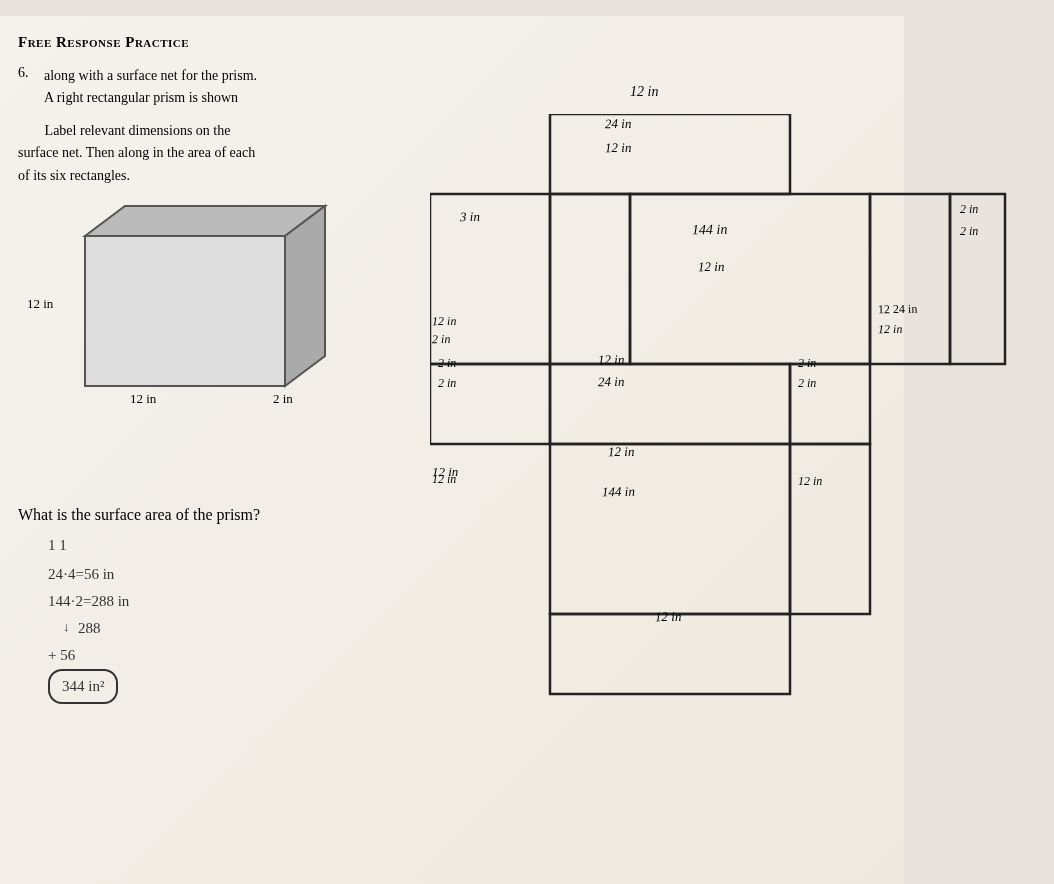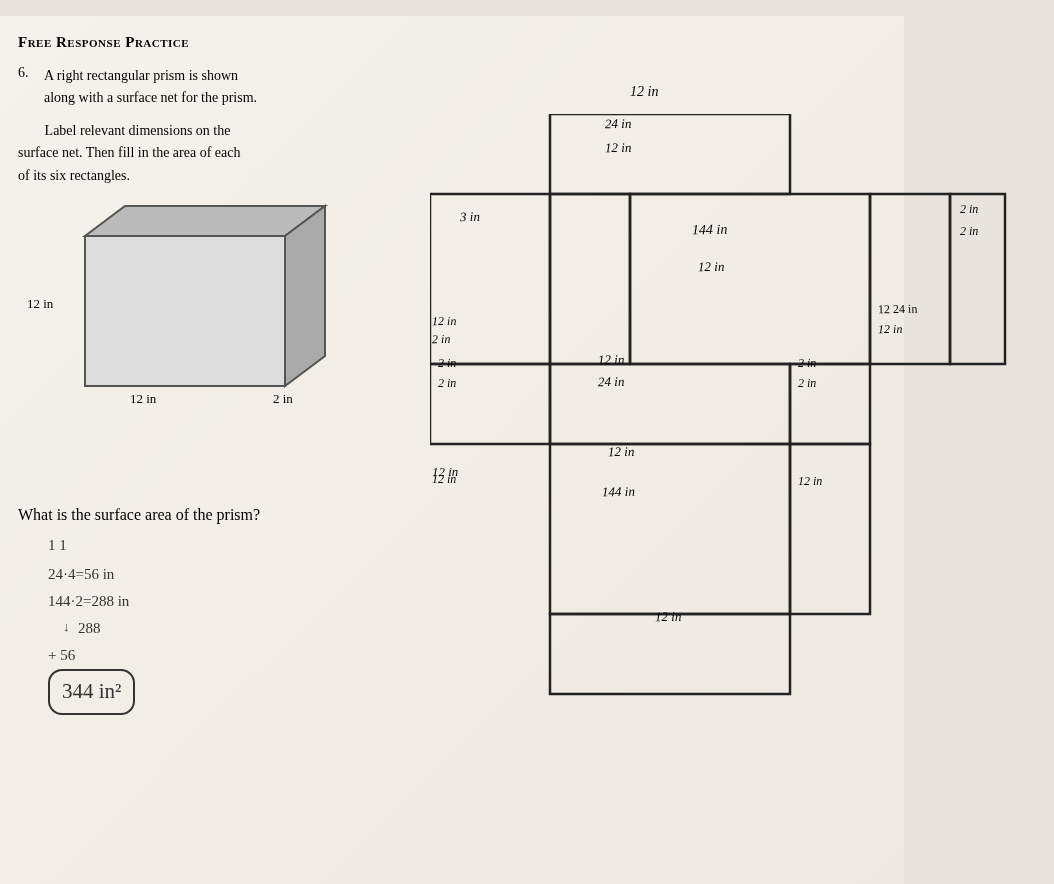--- a/index.html
+++ b/index.html
@@ -25,28 +25,28 @@
 <body>
 
 <div class="page">
 
   <div style="position:absolute; top:18px; left:18px;">
     <div style="font-weight:bold; font-size:15px; font-variant:small-caps; letter-spacing:0.5px; margin-bottom:14px;">Free Response Practice</div>
 
     <div style="display:flex; align-items:flex-start; gap:4px; margin-bottom:6px;">
       <span style="font-size:14px; min-width:22px;">6.</span>
       <div>
+        <div style="font-size:14px; line-height:1.6;">along with a surface net for the prism.</div>
         <div style="font-size:14px; line-height:1.6;">A right rectangular prism is shown</div>
-        <div style="font-size:14px; line-height:1.6;">along with a surface net for the prism.</div>
       </div>
     </div>
 
     <div style="margin-top:10px; margin-left:0;">
       <div style="font-size:14px; line-height:1.6;text-align:center;">Label relevant dimensions on the</div>
-      <div style="font-size:14px; line-height:1.6;">surface net. Then fill in the area of each</div>
+      <div style="font-size:14px; line-height:1.6;">surface net. Then along in the area of each</div>
       <div style="font-size:14px; line-height:1.6;">of its six rectangles.</div>
     </div>
   </div>
 
   <div style="position:absolute; top:170px; left:55px;">
     <svg width="300" height="230" viewBox="0 0 300 230">
 
       <rect x="30" y="50" width="200" height="150" fill="#ddd" stroke="#555" stroke-width="2"></rect>
 
       <polygon points="30,50 230,50 270,20 70,20" fill="#bbb" stroke="#555" stroke-width="2"></polygon>
@@ -64,21 +64,21 @@
     <div style="font-family: 'Segoe UI', cursive; font-size:15px; color:#333; line-height:1.8; margin-left:30px;">
       <div style="margin-bottom:2px;">1 1</div>
       <div>24·4=56 in</div>
       <div>144·2=288 in</div>
       <div style="margin-left:30px; position:relative;">
         <span style="position:absolute; left:-15px; top:0; font-size:13px;">↓</span>
         288
       </div>
       <div>+ 56</div>
       <div>
-        <span style="display:inline-block; border:2px solid #333; border-radius:14px; padding:2px 12px; font-size:21px;">344 in²</span>
+        <span style="display:inline-block; border:2px solid #333; border-radius:14px; padding:2px 12px; font-size:15px;">344 in²</span>
       </div>
     </div>
   </div>
 
   <div style="position:absolute; top:68px; left:430px; width:590px; height:750px;">
 
     <div style="position:absolute; top:0px; left:200px; font-size:14px; font-style:italic;">12 in</div>
 
     <svg style="position:absolute; top:30px; left:0;" width="580" height="700" viewBox="0 0 580 700">
 

